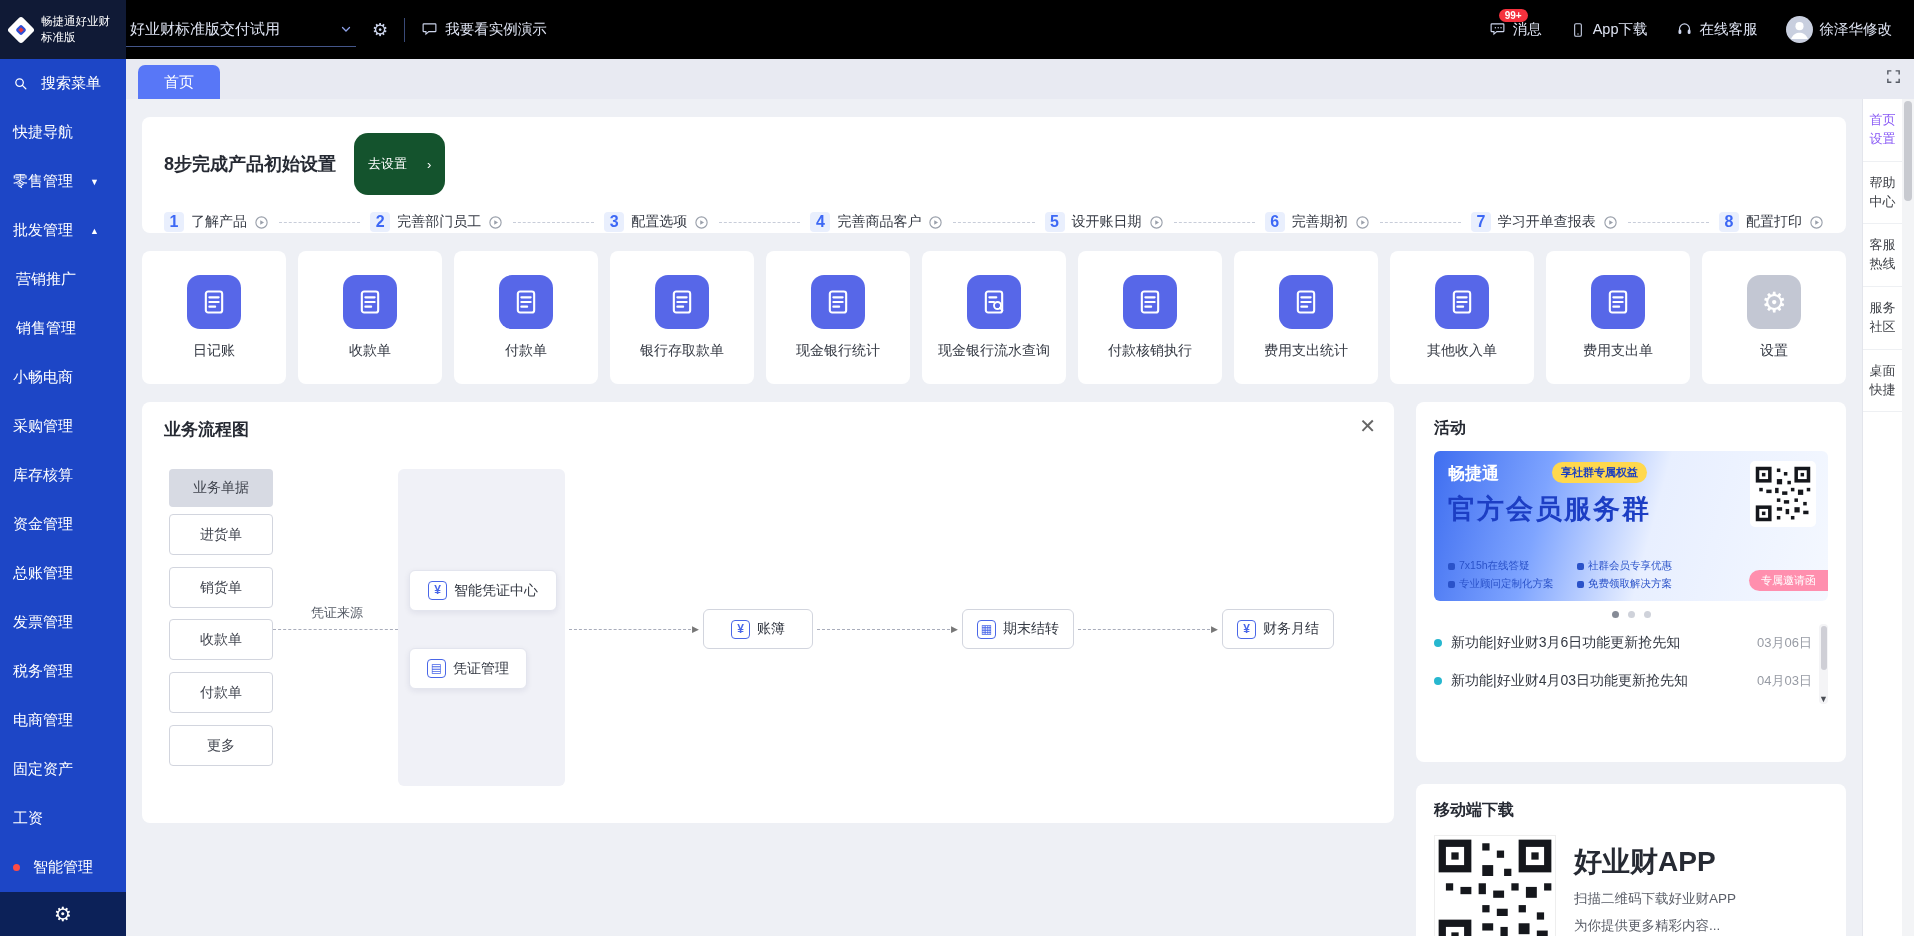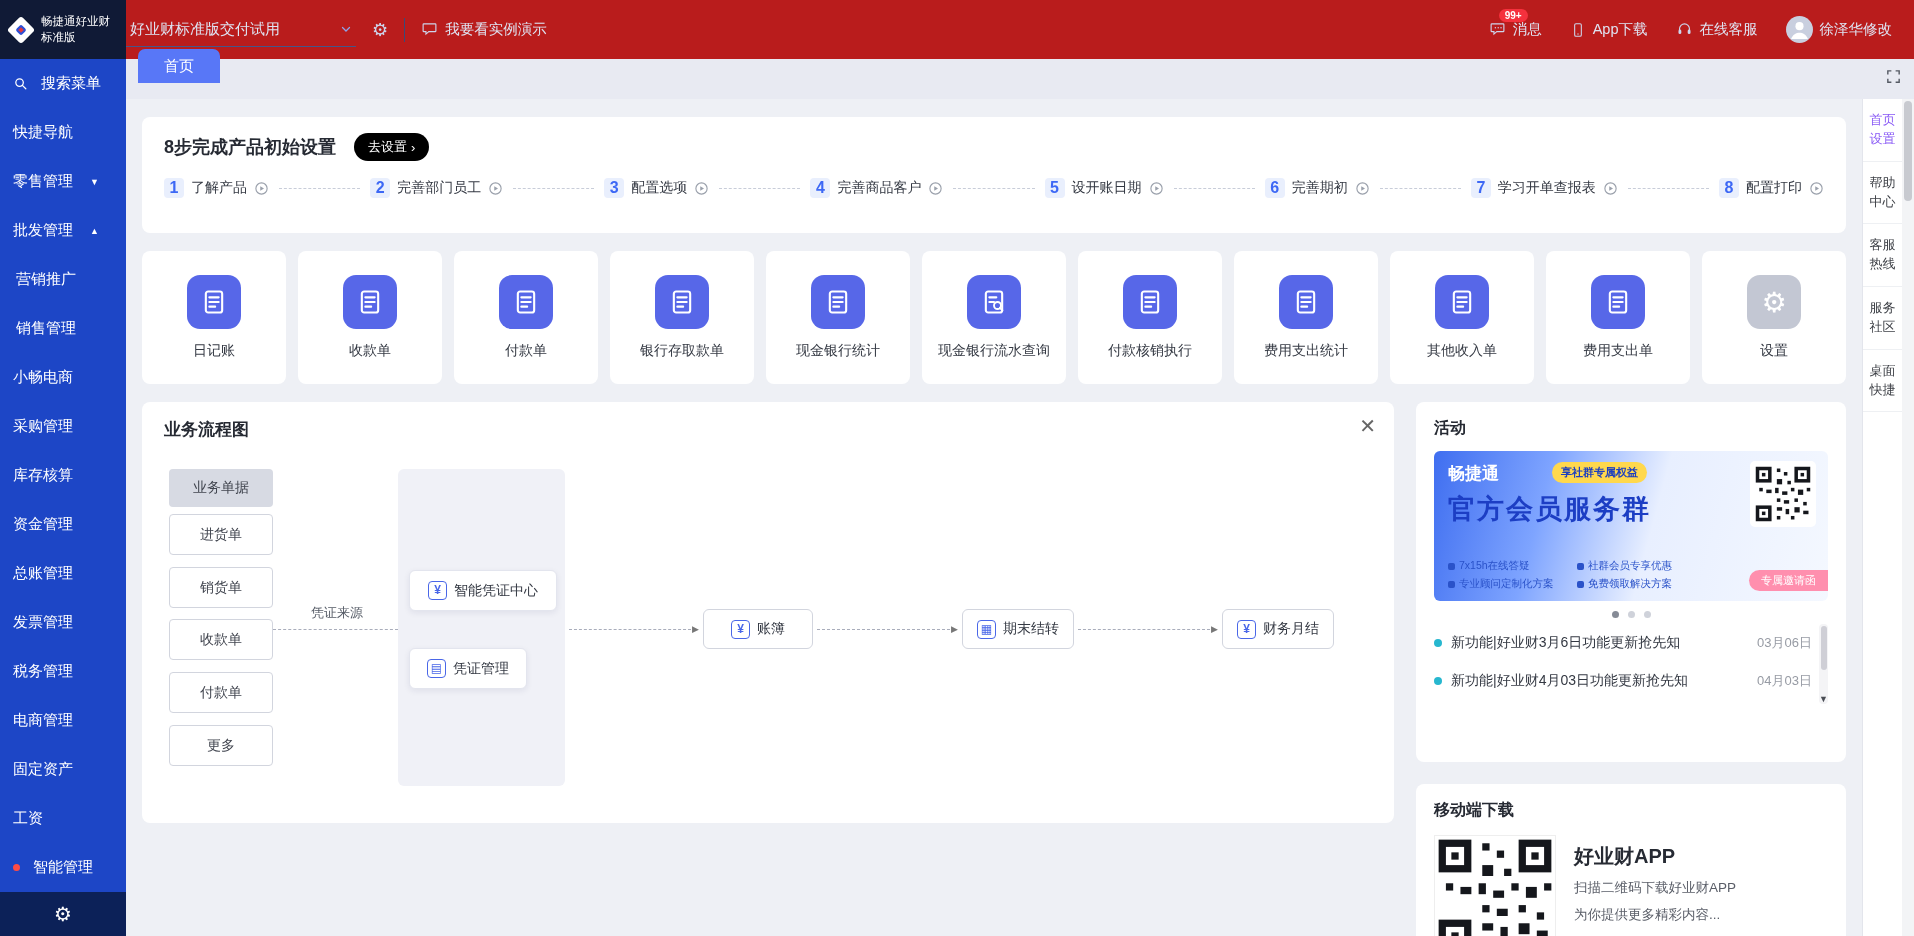--- a/index.html
+++ b/index.html
@@ -1,21 +1,21 @@
 <!DOCTYPE html>
 <html><head>
 <meta charset="utf-8">
 <title>好业财</title>
 <style>
   * { margin:0; padding:0; box-sizing:border-box; }
   html,body { width:1914px; height:936px; overflow:hidden; background:#eef0f5;
     font-family:"Liberation Sans","DejaVu Sans",sans-serif; }
 
   
-  .topbar { height:59px; background:#b91c1c; color:#dfe4f3; display:flex; align-items:center; }
+  .topbar { height:59px; background:#000000; color:#dfe4f3; display:flex; align-items:center; }
   .logo-block { width:126px; height:100%; background:#101a36; display:flex; align-items:center; gap:7px; padding:0 8px; flex:none; }
   .logo-diamond { width:26px; height:26px; flex:none; position:relative; }
   .logo-diamond .d1 { position:absolute; inset:3px; background:#fff; transform:rotate(45deg); border-radius:3px; }
   .logo-diamond .d2 { position:absolute; inset:9px; background:#2d4fd6; transform:rotate(45deg); border-radius:2px; }
   .logo-diamond .d3 { position:absolute; left:11px; top:11px; width:4px; height:4px; background:#e0373f; transform:rotate(45deg); }
   .logo-txt { font-size:11.5px; line-height:1.35; color:#fff; white-space:nowrap; }
   .tp-left { display:flex; align-items:center; gap:16px; }
   .product-select { display:flex; align-items:center; gap:60px; border-bottom:1px solid #44568a; padding:7px 4px; font-size:15px; cursor:pointer; }
   .tp-icon-btn { display:flex; align-items:center; cursor:pointer; }
   .tp-divider { width:1px; height:24px; background:#3a4a78; }
@@ -32,38 +32,38 @@
   .side-list { flex:1; overflow:hidden; }
   .side-item { height:49px; display:flex; align-items:center; gap:13px; padding:0 13px; font-size:15px; cursor:pointer; white-space:nowrap; }
   .side-item.sub { padding-left:16px; }
   .side-item .chev { font-size:9px; margin-left:4px; }
   .red-dot { width:7px; height:7px; border-radius:50%; background:#ff4b45; flex:none; }
   .side-footer { height:44px; background:#0c2158; display:flex; align-items:center; justify-content:center; cursor:pointer; }
   .side-footer .gear-char { font-size:20px; color:#fff; }
 
   .content-col { flex:1; min-width:0; display:flex; flex-direction:column; }
   .tabbar { height:40px; background:#e8eaf2; position:relative; flex:none; }
-  .tab-active { position:absolute; left:12px; bottom:16px; height:34px; background:#5877f7; color:#fff; font-size:15px; display:flex; align-items:center; padding:0 26px; border-radius:7px 7px 0 0; cursor:pointer; }
+  .tab-active { position:absolute; left:12px; bottom:0; height:34px; background:#5877f7; color:#fff; font-size:15px; display:flex; align-items:center; padding:0 26px; border-radius:7px 7px 0 0; cursor:pointer; }
   .expand-btn { position:absolute; right:12px; top:9px; cursor:pointer; }
 
   .scroll-wrap { flex:1; min-height:0; display:flex; }
   .main-scroll { flex:1; min-width:0; background:#eef0f5; overflow:hidden; padding:18px 16px; }
   .right-strip { width:40px; background:#fff; border-left:1px solid #e3e5ec; flex:none; }
   .strip-item { padding:12px 6px; text-align:center; font-size:13px; line-height:1.45; color:#3c3f45; border-bottom:1px solid #eef0f3; cursor:pointer; }
   .strip-item.active { color:#8b5cf6; }
   .page-scrollbar { width:12px; background:#f3f4f6; position:relative; flex:none; }
   .page-scrollbar .thumb { position:absolute; top:2px; left:2px; width:8px; height:100px; background:#c8cad0; border-radius:4px; cursor:pointer; }
 
   .card { background:#fff; border-radius:8px; }
 
   
   .setup-card { padding:16px 22px 18px; height:116px; }
   .setup-head { display:flex; align-items:center; gap:18px; }
   .setup-title { font-size:18px; font-weight:bold; color:#262a33; }
-  .setup-btn { background:#000000; color:#fff; border:none; border-radius:14px; padding:5px 14px; font-size:13px; display:flex; align-items:center; gap:4px; cursor:pointer; font-family:inherit; }
+  .setup-btn { background:#14532d; color:#fff; border:none; border-radius:14px; padding:22px 14px; font-size:13px; display:flex; align-items:center; gap:20px; cursor:pointer; font-family:inherit; }
   .steps-row { margin-top:17px; display:flex; align-items:center; color:#343943; font-size:14px; }
   .step { display:flex; align-items:center; gap:7px; flex:none; cursor:pointer; }
   .step-num { color:#3d68f5; font-weight:bold; font-size:16px; background:#e9effd; border-radius:4px; width:20px; height:20px; display:flex; align-items:center; justify-content:center; }
   .step-dash { flex:1; border-top:1px dashed #c8cdd9; margin:0 10px; }
 
   
   .qrow { display:flex; gap:12px; margin-top:18px; }
   .qcard { flex:1; height:133px; background:#fff; border-radius:8px; display:flex; flex-direction:column; align-items:center; justify-content:center; gap:13px; cursor:pointer; }
   .qicon { width:54px; height:54px; border-radius:13px; background:#5767e8; display:flex; align-items:center; justify-content:center; }
   .qicon.gray { background:#c3c7d3; }
@@ -110,21 +110,21 @@
   .news-date { margin-left:auto; color:#979ba4; font-size:13px; flex:none; }
   .mini-sb { position:absolute; right:0; top:0; bottom:-4px; width:9px; background:#f4f4f6; border-radius:4px; }
   .mini-sb .mthumb { position:absolute; top:2px; left:1.5px; width:6px; height:44px; background:#cfcfd6; border-radius:3px; cursor:pointer; }
   .mini-sb .marrow { position:absolute; bottom:0; left:0; right:0; text-align:center; font-size:9px; color:#4a4d55; cursor:pointer; }
 
   
   .mobile-card { padding:16px 18px; height:230px; }
   .mobile-body { display:flex; gap:18px; margin-top:14px; }
   .big-qr { width:122px; height:122px; flex:none; background:#fff; border:1px solid #eee; }
   .mobile-info { padding-top:8px; }
-  .app-name { font-size:20px; font-weight:bold; color:#262a33; }
+  .app-name { font-size:28px; font-weight:bold; color:#262a33; }
   .mobile-line { font-size:13.5px; color:#5a5e68; margin-top:9px; }
 
   svg { display:block; }
 </style>
 </head>
 <body>
 
 <header class="topbar">
   <div class="logo-block">
     <span class="logo-diamond">

